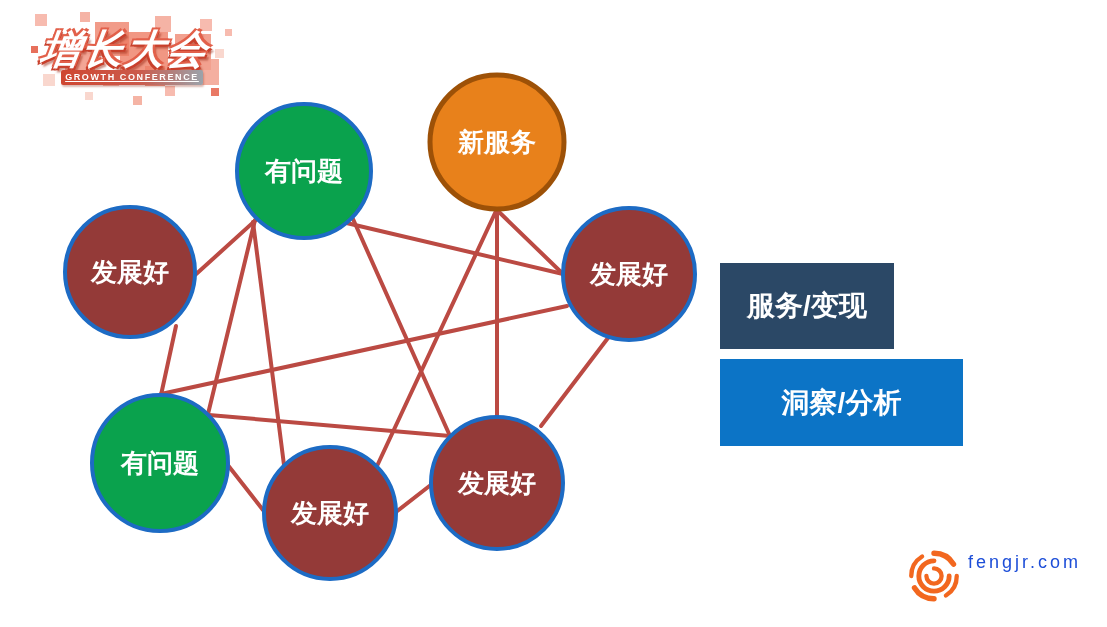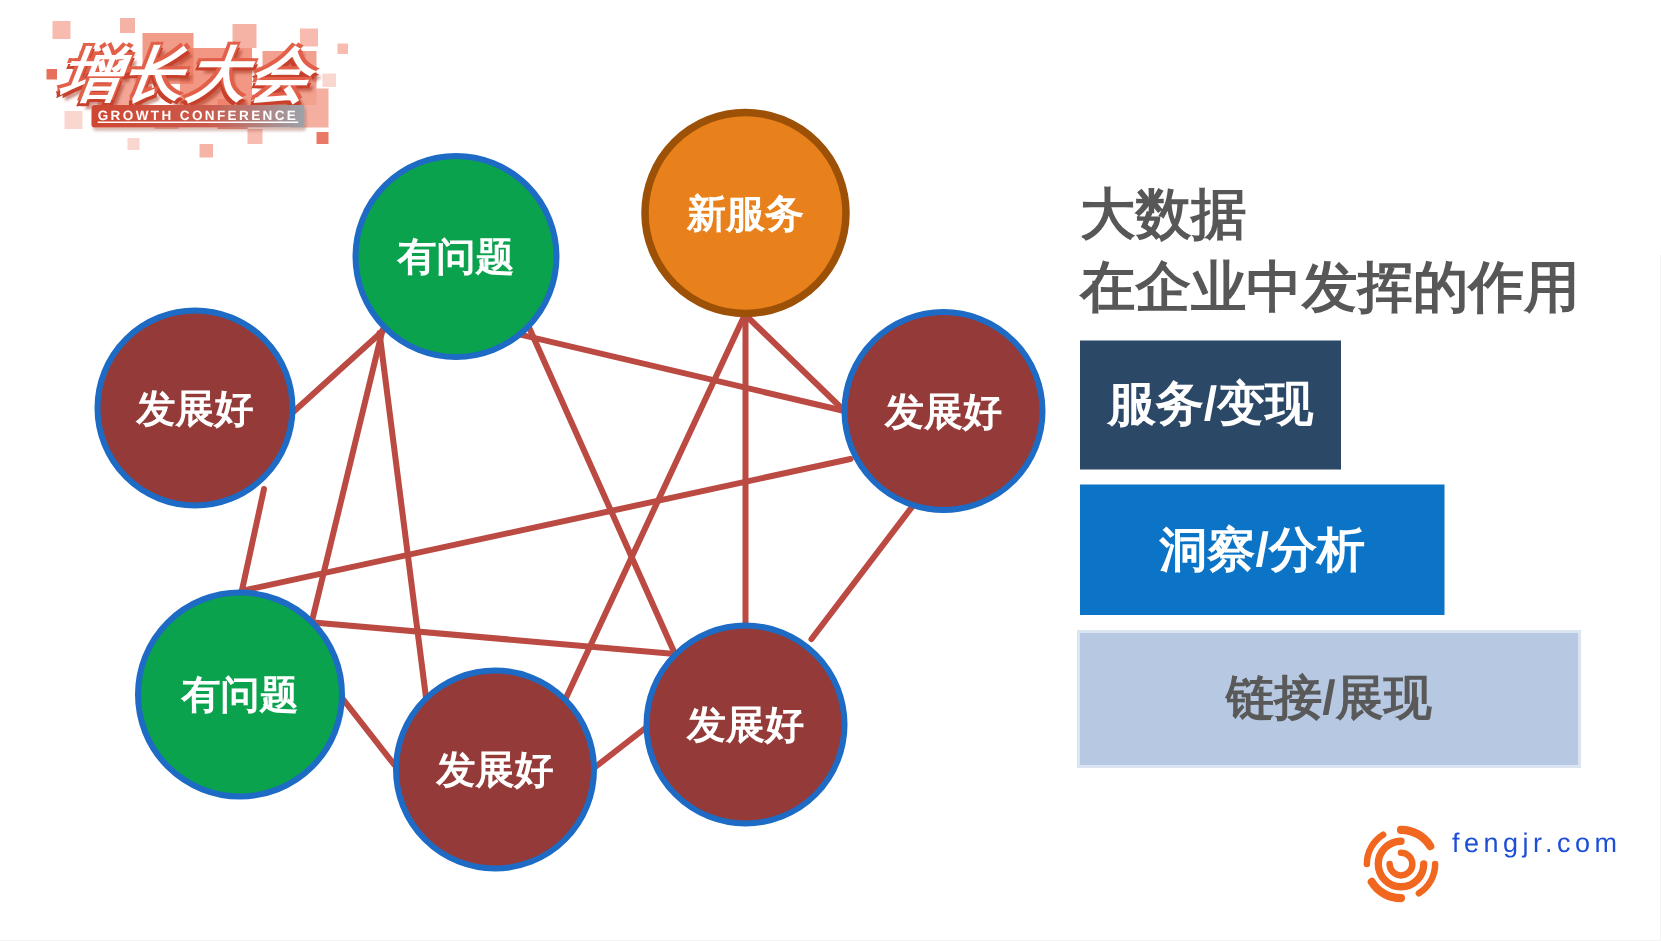--- a/index.html
+++ b/index.html
@@ -29,21 +29,21 @@
     box-shadow:1px 2px 2px rgba(150,60,40,.35);
     text-decoration:underline;
   }
 
   
   .panel-title{
     position:absolute;left:720px;top:118px;
     font-size:37px;font-weight:bold;color:#575757;line-height:1.33;
   }
   .bar{position:absolute;display:flex;align-items:center;justify-content:center;
-       font-weight:bold;font-size:32px;color:#fff;}
+       font-weight:bold;font-size:28px;color:#fff;margin-top:36px;}
   .bar-1{left:720px;top:227px;width:174px;height:86px;background:#2b4866;}
   .bar-2{left:720px;top:323px;width:243px;height:87px;background:#0c74c6;}
   .bar-3{left:718px;top:420px;width:332px;height:88px;background:#b7c9e2;
          border:2px solid #dbe5f2;color:#595959;}
 
   
   .fengjr{position:absolute;left:908px;top:550px;display:flex;align-items:flex-start;}
   .fengjr-icon{width:52px;height:52px;margin-right:8px;}
   .fengjr-name{font-size:29px;font-weight:bold;color:#f2671f;letter-spacing:4px;line-height:1.05;}
   .fengjr-domain{font-size:18px;font-weight:normal;color:#1d4ed8;letter-spacing:3px;margin-top:2px;}
@@ -83,33 +83,26 @@
       <circle cx="497" cy="483" r="66" fill="#943a38" stroke="#1d6bc4" stroke-width="4"></circle>
       <text x="497" y="483" dy="9" text-anchor="middle" fill="#ffffff" font-size="26" font-weight="bold" font-family="&quot;Liberation Sans&quot;,&quot;DejaVu Sans&quot;,sans-serif">发展好</text>
     </svg>
 
   <div class="growth-logo">
     <span id="mosaic"><i style="left: 10px; top: 10px; width: 12px; height: 12px; background: rgb(246, 180, 166); opacity: 0.9;"></i><i style="left: 28px; top: 30px; width: 22px; height: 22px; background: rgb(242, 161, 143); opacity: 0.9;"></i><i style="left: 55px; top: 8px; width: 10px; height: 10px; background: rgb(244, 171, 155); opacity: 0.9;"></i><i style="left: 70px; top: 18px; width: 34px; height: 34px; background: rgb(239, 138, 116); opacity: 0.85;"></i><i style="left: 40px; top: 48px; width: 30px; height: 30px; background: rgb(240, 144, 124); opacity: 0.8;"></i><i style="left: 95px; top: 28px; width: 48px; height: 48px; background: rgb(238, 125, 100); opacity: 0.8;"></i><i style="left: 130px; top: 12px; width: 16px; height: 16px; background: rgb(244, 171, 155); opacity: 0.9;"></i><i style="left: 150px; top: 30px; width: 36px; height: 36px; background: rgb(239, 138, 116); opacity: 0.8;"></i><i style="left: 175px; top: 15px; width: 12px; height: 12px; background: rgb(246, 180, 166); opacity: 0.9;"></i><i style="left: 168px; top: 55px; width: 26px; height: 26px; background: rgb(242, 161, 143); opacity: 0.85;"></i><i style="left: 120px; top: 62px; width: 20px; height: 20px; background: rgb(238, 128, 104); opacity: 0.8;"></i><i style="left: 78px; top: 66px; width: 16px; height: 16px; background: rgb(244, 171, 155); opacity: 0.85;"></i><i style="left: 18px; top: 70px; width: 12px; height: 12px; background: rgb(248, 211, 201); opacity: 0.9;"></i><i style="left: 140px; top: 82px; width: 10px; height: 10px; background: rgb(246, 180, 166); opacity: 0.9;"></i><i style="left: 190px; top: 45px; width: 9px; height: 9px; background: rgb(248, 211, 201); opacity: 0.9;"></i><i style="left: 60px; top: 88px; width: 8px; height: 8px; background: rgb(248, 211, 201); opacity: 0.9;"></i><i style="left: 6px; top: 42px; width: 7px; height: 7px; background: rgb(227, 87, 63); opacity: 0.85;"></i><i style="left: 186px; top: 84px; width: 8px; height: 8px; background: rgb(227, 87, 63); opacity: 0.8;"></i><i style="left: 108px; top: 92px; width: 9px; height: 9px; background: rgb(242, 161, 143); opacity: 0.8;"></i><i style="left: 200px; top: 25px; width: 7px; height: 7px; background: rgb(246, 180, 166); opacity: 0.9;"></i></span>
     <div class="growth-title">增长大会</div>
     <div class="growth-banner">GROWTH CONFERENCE</div>
   </div>
 
-  <div class="panel-title">
-    <div>大数据</div>
-    <div>在企业中发挥的作用</div>
-  </div>
 
   <div class="bar bar-1">
     <span>服务/变现</span>
   </div>
   <div class="bar bar-2">
     <span>洞察/分析</span>
-  </div>
-  <div class="bar bar-3">
-    <span>链接/展现</span>
   </div>
 
   <div class="fengjr">
     <svg class="fengjr-icon" viewBox="0 0 48 48">
       <g fill="none" stroke="#f2671f" stroke-linecap="round">
         <path d="M24 3 a21 21 0 0 1 18 10" stroke-width="5"></path>
         <path d="M45 24 a21 21 0 0 1 -10 18" stroke-width="4"></path>
         <path d="M24 45 a21 21 0 0 1 -18 -10" stroke-width="5"></path>
         <path d="M3 24 a21 21 0 0 1 10 -18" stroke-width="4"></path>
         <path d="M24 10 a14 14 0 1 0 14 14" stroke-width="4.5"></path>

